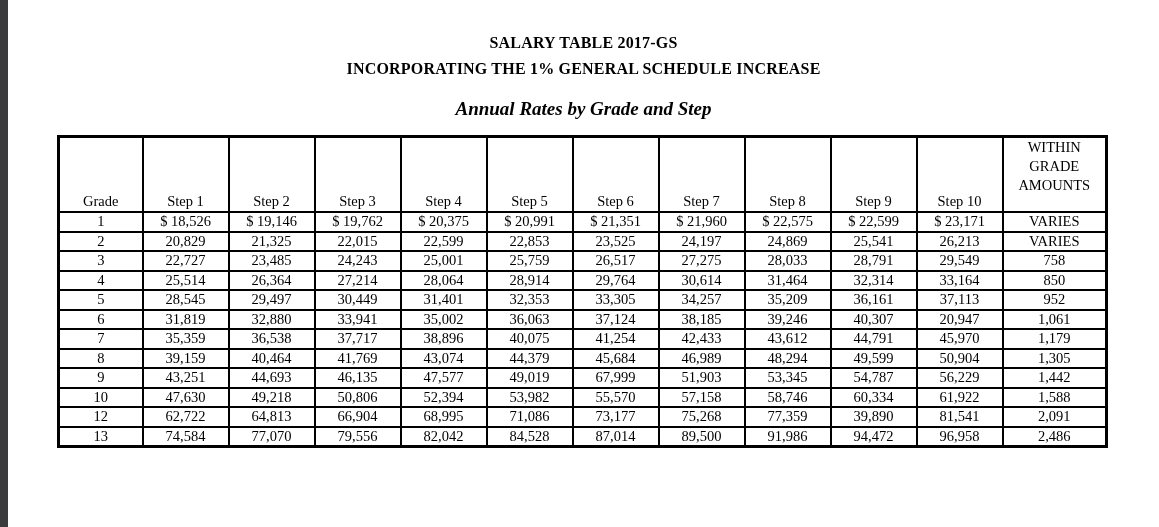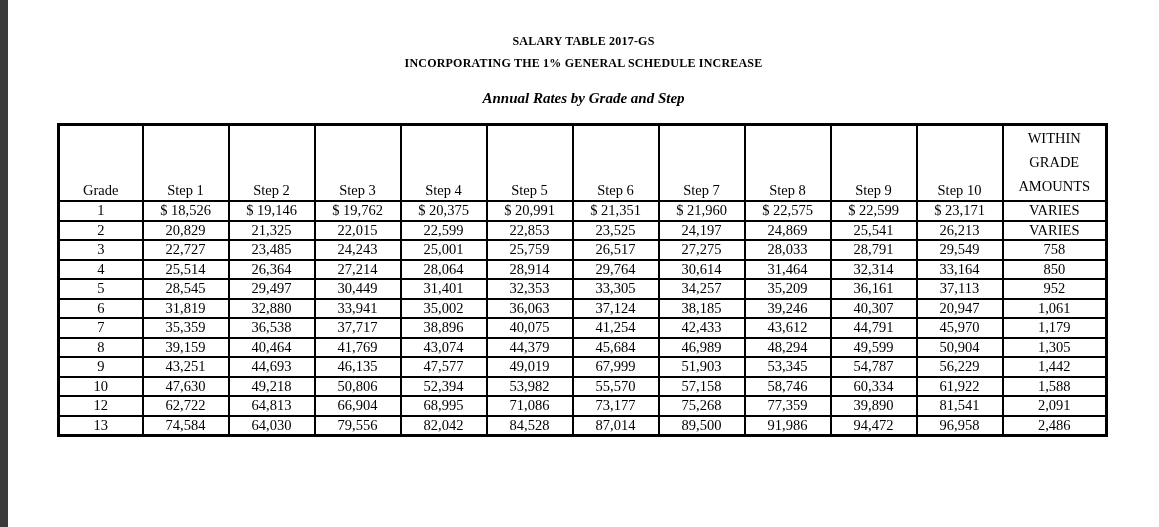--- a/index.html
+++ b/index.html
@@ -23,30 +23,30 @@
     height: 527px;
     background: #3b3b3e;
   }
   .doc {
     margin-left: 8px;
     padding-top: 35px;
   }
   .title-line {
     text-align: center;
     font-weight: bold;
-    font-size: 12px;
+    font-size: 16px;
     line-height: 1;
     margin: 0 0 10px 0;
     letter-spacing: 0.2px;
   }
   .subtitle {
     text-align: center;
     font-weight: bold;
     font-style: italic;
-    font-size: 15px;
+    font-size: 19px;
     line-height: 1;
     margin: 22px 0 0 0;
   }
   table.salary {
     border-collapse: collapse;
     margin: 17px 0 0 49px;
     border: 3px solid #000;
   }
   .salary th, .salary td {
     border: 2px solid #000;
@@ -56,22 +56,22 @@
     padding: 0;
   }
   .salary thead th {
     height: 53px;
     vertical-align: bottom;
     padding-bottom: 2px;
     line-height: 16px;
   }
   .salary thead th.wga {
     white-space: pre-line;
-    line-height: 24px;
-    padding-bottom: 2px;
+    line-height: 19px;
+    padding-bottom: 16px;
   }
   .salary tbody td {
     height: 17.5px;
     line-height: 17px;
   }
   col.c-grade { width: 84px; }
   col.c-step  { width: 86px; }
   col.c-wga   { width: 104px; }
 </style>
 </head>
@@ -268,21 +268,21 @@
           <td>73,177</td>
           <td>75,268</td>
           <td>77,359</td>
           <td>39,890</td>
           <td>81,541</td>
           <td>2,091</td>
         </tr>
         <tr>
           <td>13</td>
           <td>74,584</td>
-          <td>64,030</td>
+          <td>77,070</td>
           <td>79,556</td>
           <td>82,042</td>
           <td>84,528</td>
           <td>87,014</td>
           <td>89,500</td>
           <td>91,986</td>
           <td>94,472</td>
           <td>96,958</td>
           <td>2,486</td>
         </tr>

